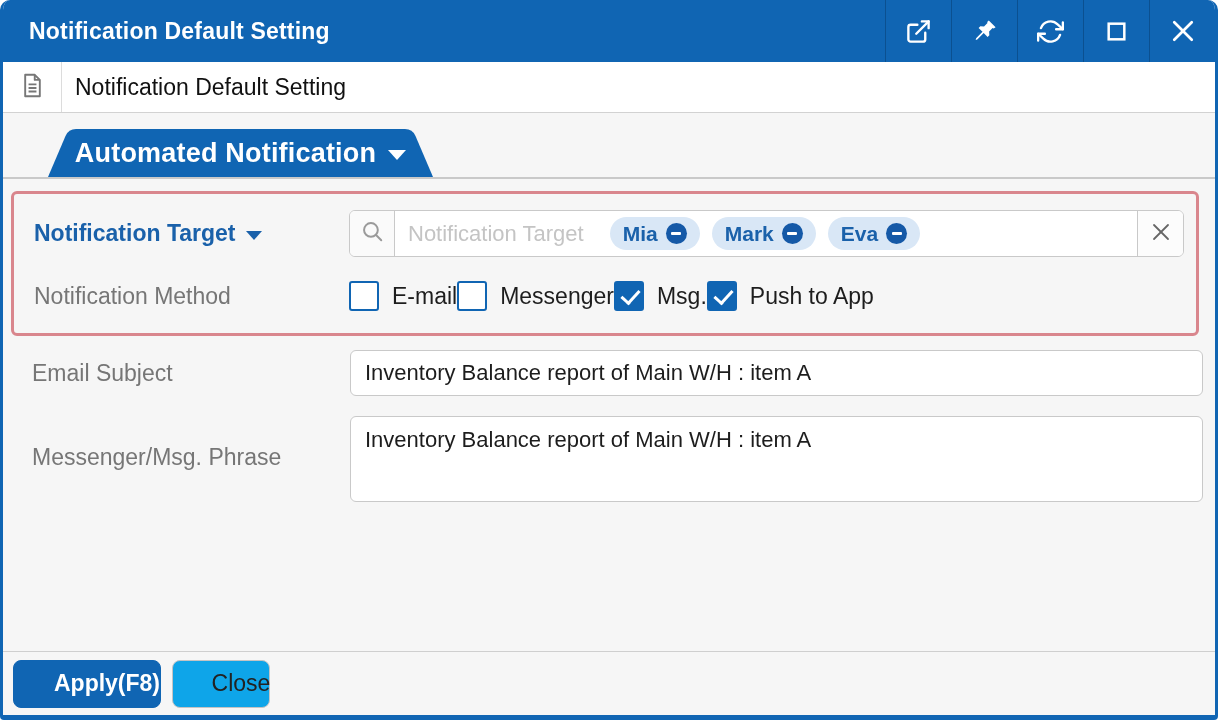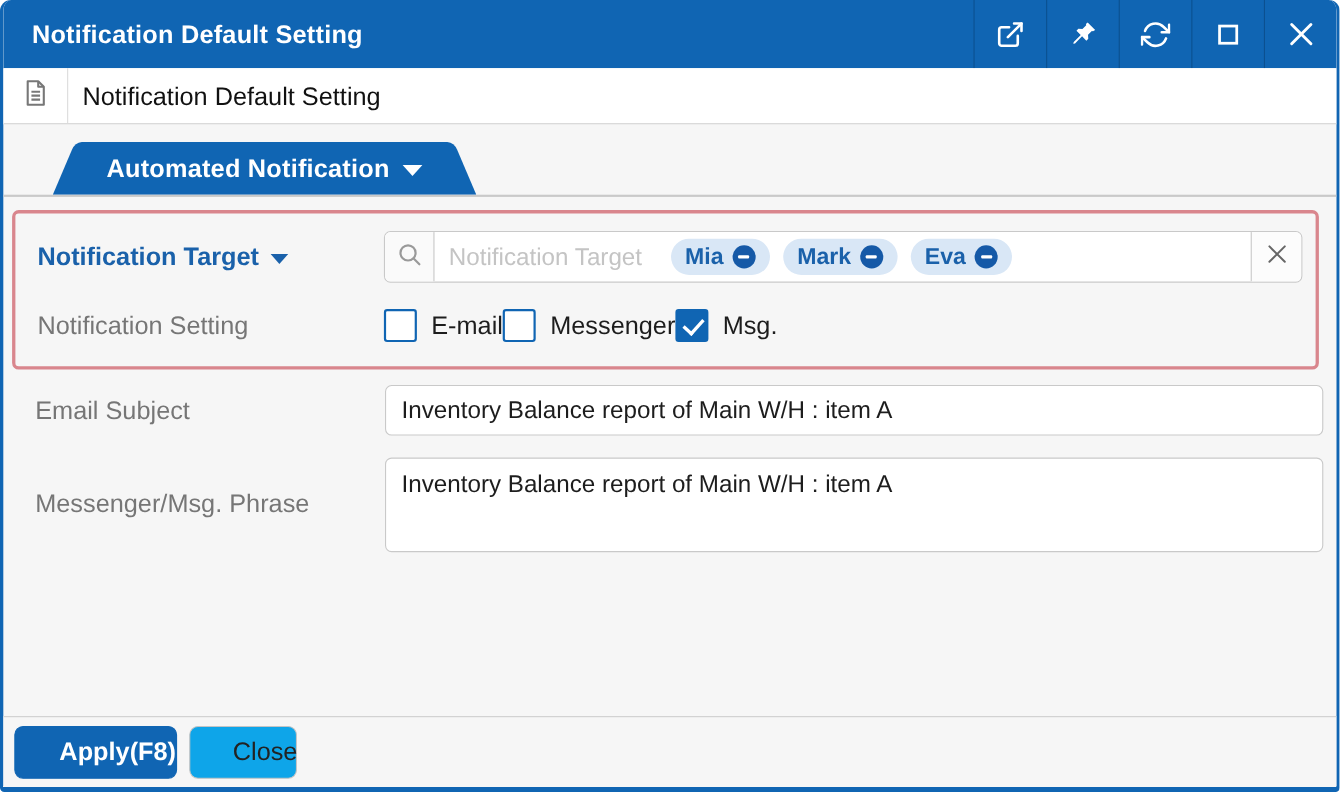--- a/index.html
+++ b/index.html
@@ -62,21 +62,21 @@
   
   .tab-row{
     padding:16px 0 0 45px;
     border-bottom:2px solid #c9c9c9;
   }
   .tab{
     position:relative;width:385px;height:48px;
     display:flex;align-items:center;justify-content:center;gap:12px;
   }
   .tab svg.tab-bg{position:absolute;inset:0;}
-  .tab-label{position:relative;color:#fff;font-size:23px;font-weight:700;letter-spacing:.2px;}
+  .tab-label{position:relative;color:#fff;font-size:27px;font-weight:700;letter-spacing:.2px;}
   .caret-down-white{
     position:relative;width:0;height:0;margin-top:4px;
     border-left:9px solid transparent;border-right:9px solid transparent;
     border-top:10px solid #fff;
   }
 
   
   .highlight-box{
     margin:12px 16px 0 8px;
     border:3px solid var(--pink);
@@ -288,38 +288,42 @@
             <svg width="24" height="24" viewBox="0 0 24 24" fill="none" stroke="#666" stroke-width="1.8" stroke-linecap="round">
               <line x1="5" y1="5" x2="19" y2="19"></line>
               <line x1="19" y1="5" x2="5" y2="19"></line>
             </svg>
           </span>
         </div>
       </div>
     </div>
 
     <div class="form-row method-row">
-      <div class="label-col label-gray">Notification Setting</div>
+      <div class="label-col label-gray">Notification Method</div>
       <div class="checkbox-list">
 
         <div class="checkbox-group">
           <span class="checkbox"></span>
           <span class="checkbox-label">E-mail</span>
         </div>
 
         <div class="checkbox-group">
           <span class="checkbox"></span>
           <span class="checkbox-label">Messenger</span>
         </div>
 
         <div class="checkbox-group">
           <span class="checkbox checked"></span>
           <span class="checkbox-label">Msg.</span>
         </div>
 
+        <div class="checkbox-group">
+          <span class="checkbox checked"></span>
+          <span class="checkbox-label">Push to App</span>
+        </div>
 
       </div>
     </div>
   </div>
 
   <div class="outer-row">
     <div class="label-col label-gray">Email Subject</div>
     <input class="text-input" type="text" value="Inventory Balance report of Main W/H : item A" style="">
   </div>
 

